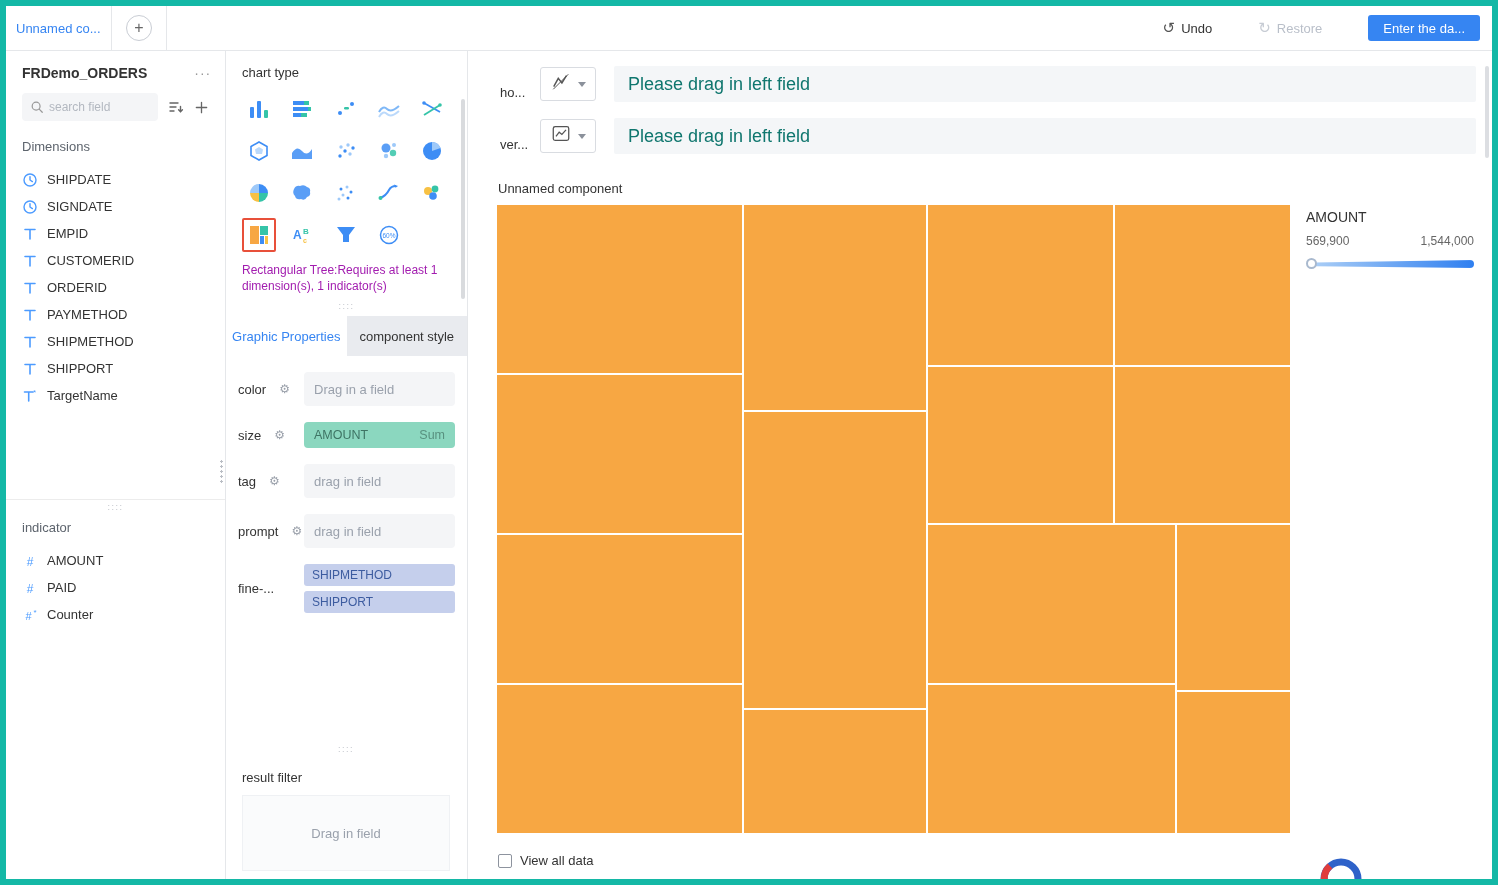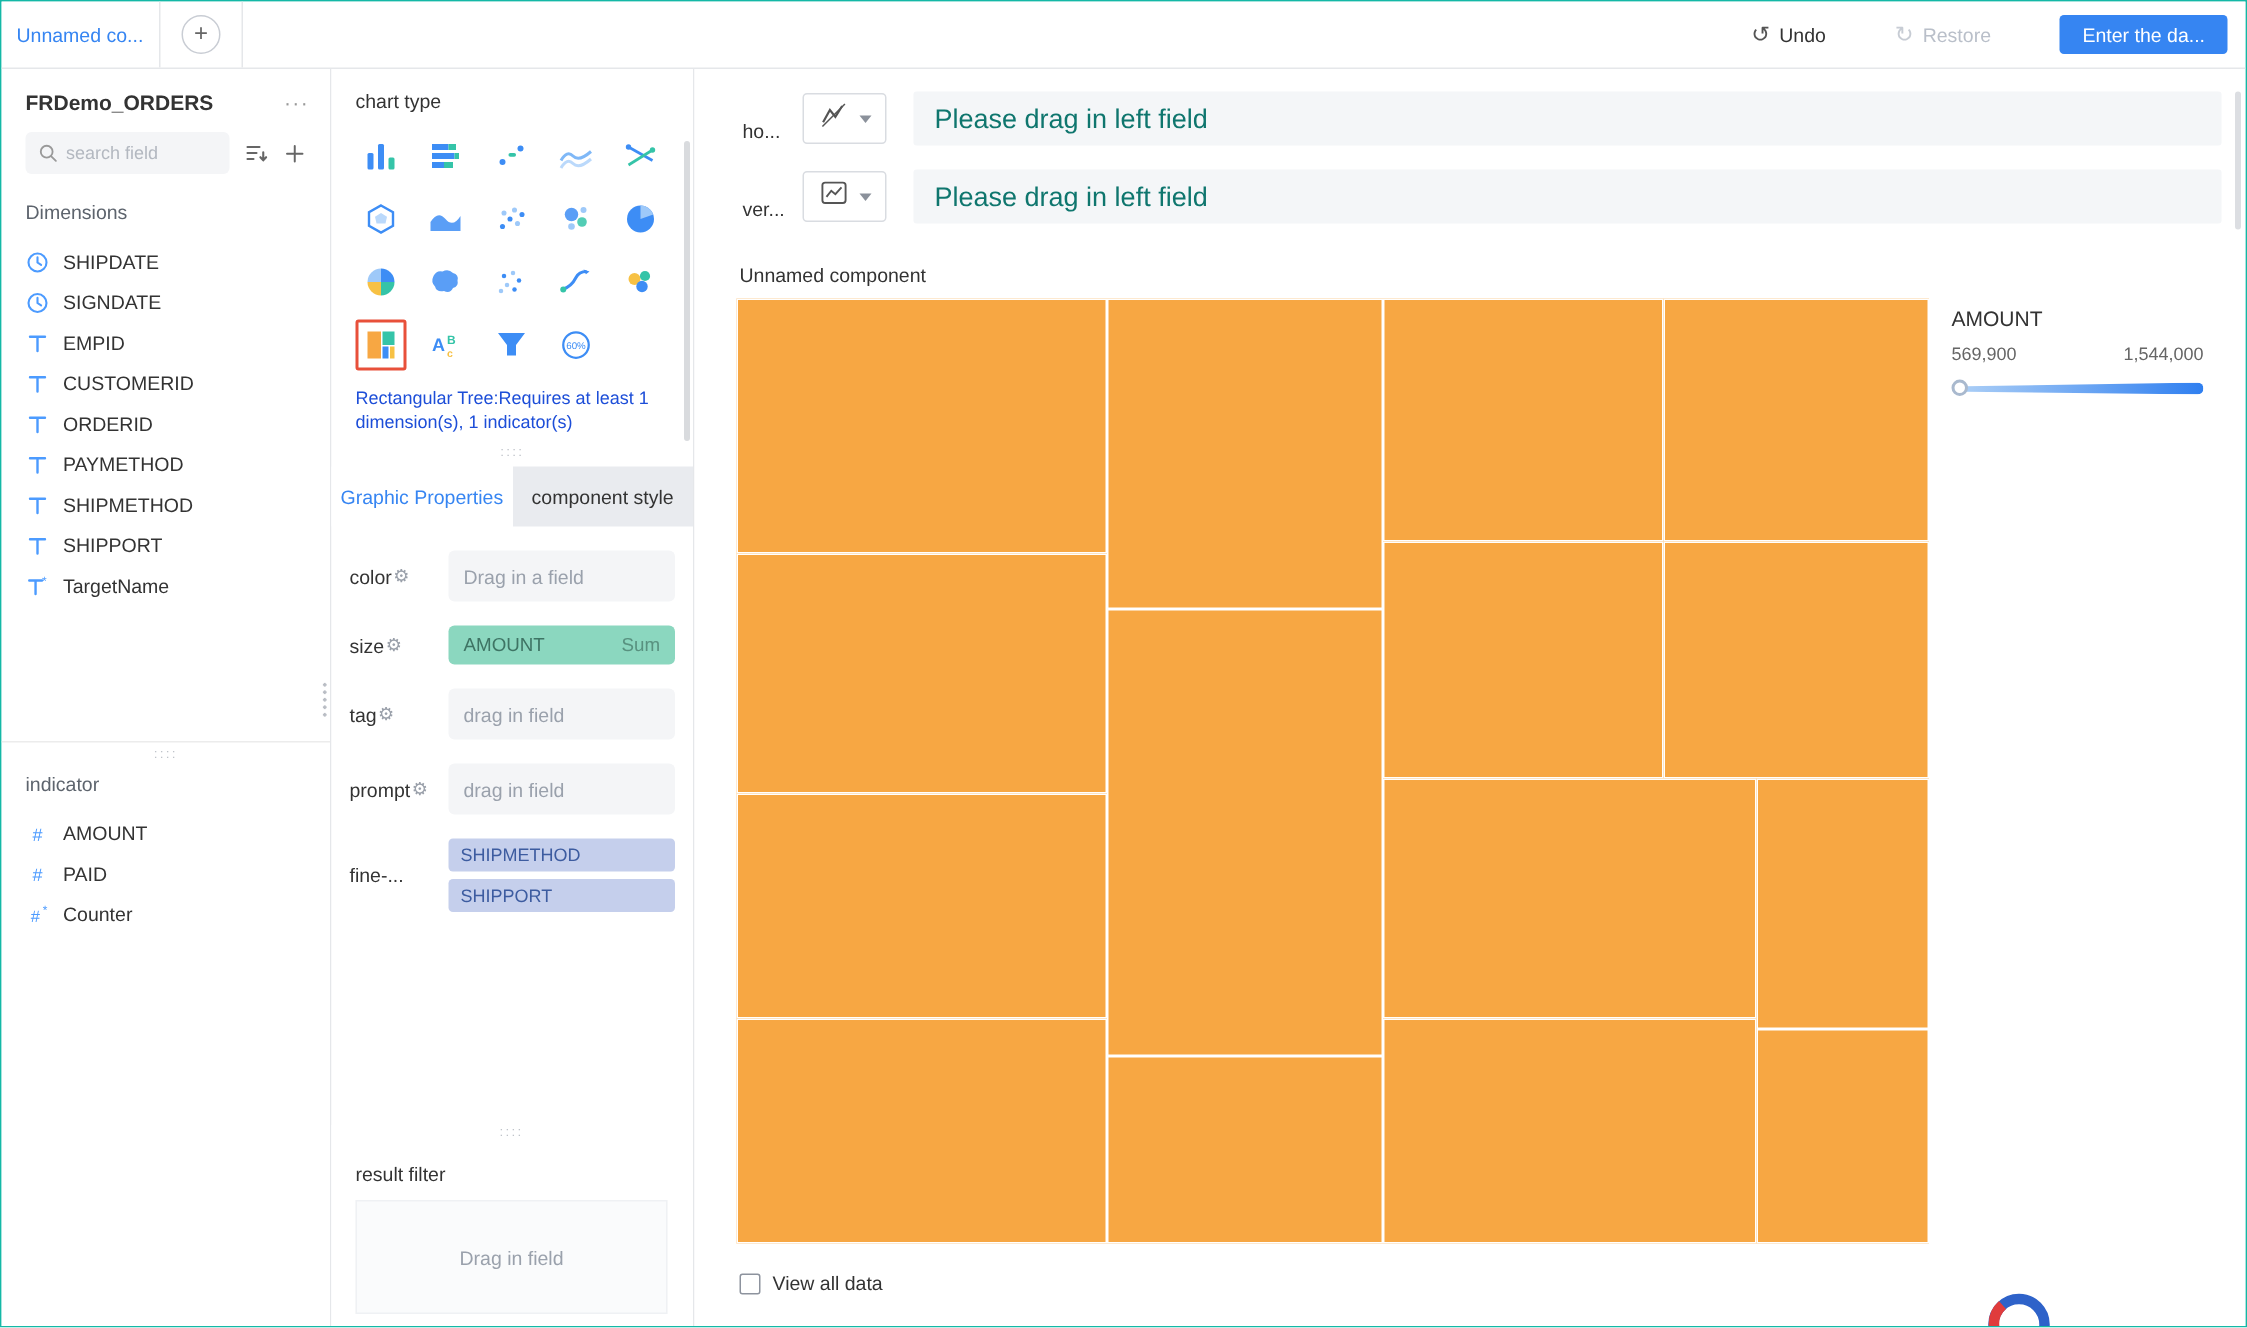--- a/index.html
+++ b/index.html
@@ -1,18 +1,18 @@
 <!DOCTYPE html>
 <html><head>
 <meta charset="utf-8">
 <style>
   *{box-sizing:border-box;margin:0;padding:0;}
   html,body{width:1498px;height:885px;}
   body{font-family:"Liberation Sans",sans-serif;background:#fff;overflow:hidden;}
-  .app{width:1498px;height:885px;border:1px solid #14b8a6;display:flex;flex-direction:column;background:#fff;position:relative;overflow:hidden;}
+  .app{width:1498px;height:885px;border:6px solid #14b8a6;display:flex;flex-direction:column;background:#fff;position:relative;overflow:hidden;}
 
   
   .topbar{height:45px;min-height:45px;border-bottom:1px solid #e5e7ea;display:flex;align-items:center;background:#fff;}
   .tb-tab{height:100%;display:flex;align-items:center;padding:0 10px;min-width:106px;border-right:1px solid #e5e7ea;color:#3685F2;font-size:13px;cursor:pointer;}
   .tb-add-wrap{height:100%;display:flex;align-items:center;padding:0 14px;border-right:1px solid #e5e7ea;}
   .tb-add{width:26px;height:26px;border:1px solid #c9cdd4;border-radius:50%;display:flex;align-items:center;justify-content:center;color:#666;font-size:16px;line-height:1;cursor:pointer;}
   .tb-spacer{flex:1;}
   .tb-action{display:flex;align-items:center;gap:6px;font-size:13px;color:#333;margin-right:46px;cursor:pointer;}
   .tb-action .glyph{font-size:15px;color:#555;}
   .tb-action.disabled{color:#b9bfc9;}
@@ -41,29 +41,29 @@
   .fp-bottom .drag-handle{margin-top:3px;}
   .fp-bottom .section-label{margin-top:8px;}
   .sidebar-resize{position:absolute;right:1px;top:408px;width:5px;height:26px;background-image:radial-gradient(#b9bdc4 1px,transparent 1.2px);background-size:5px 5px;cursor:ew-resize;}
 
   
   .chart-panel{width:242px;min-width:242px;border-right:1px solid #e5e7ea;position:relative;padding-top:14px;background:#fff;}
   .cp-title{padding:0 16px;font-size:13px;color:#333;}
   .cp-grid{margin:12px 18px 0 16px;display:grid;grid-template-columns:repeat(5,34px);justify-content:space-between;row-gap:8px;}
   .chart-icon-cell{width:34px;height:34px;display:flex;align-items:center;justify-content:center;border:2px solid transparent;border-radius:2px;cursor:pointer;}
   .chart-icon-cell.selected{border-color:#E8503A;}
-  .cp-hint{margin:10px 16px 0;font-size:12px;color:#1d4ed8;line-height:1.35;}
+  .cp-hint{margin:10px 16px 0;font-size:12px;color:#a21caf;line-height:1.35;}
   .cp-handle{margin-top:8px;}
   .cp-tabs{display:flex;height:40px;margin-top:5px;}
   .cp-tab{flex:1;display:flex;align-items:center;justify-content:center;font-size:13px;cursor:pointer;white-space:nowrap;}
   .cp-tab.active{color:#3685F2;background:#fff;}
   .cp-tab.inactive{background:#E9EBEF;color:#333;}
   .cp-props{padding:16px 12px 0;}
   .prop-row{display:flex;align-items:center;margin-bottom:16px;}
-  .prop-label{width:66px;font-size:13px;color:#333;display:flex;align-items:center;gap:1px;}
+  .prop-label{width:66px;font-size:13px;color:#333;display:flex;align-items:center;gap:13px;}
   .prop-gear{color:#9aa0aa;font-size:12px;cursor:pointer;}
   .prop-box{flex:1;height:34px;background:#f4f5f7;border-radius:4px;display:flex;align-items:center;padding:0 10px;font-size:13px;color:#9aa1ac;}
   .pill-green{flex:1;height:26px;background:#8BD7BF;border-radius:4px;display:flex;align-items:center;justify-content:space-between;padding:0 10px;font-size:12.5px;color:#3E7464;cursor:pointer;}
   .pill-green .agg{color:#58917F;}
   .pill-stack{flex:1;display:flex;flex-direction:column;gap:5px;}
   .pill-blue{height:22px;background:#C5CFEC;border-radius:3px;display:flex;align-items:center;padding:0 8px;font-size:12px;color:#3D5CA0;cursor:pointer;}
   .cp-bottom{position:absolute;bottom:0;left:0;right:1px;padding:0 16px 8px;background:#fff;}
   .cp-bottom .drag-handle{margin-bottom:16px;}
   .rf-label{font-size:13px;color:#333;margin-bottom:10px;}
   .rf-box{height:76px;background:#FAFBFC;border:1px solid #EFF1F4;display:flex;align-items:center;justify-content:center;font-size:13px;color:#9aa1ac;}

